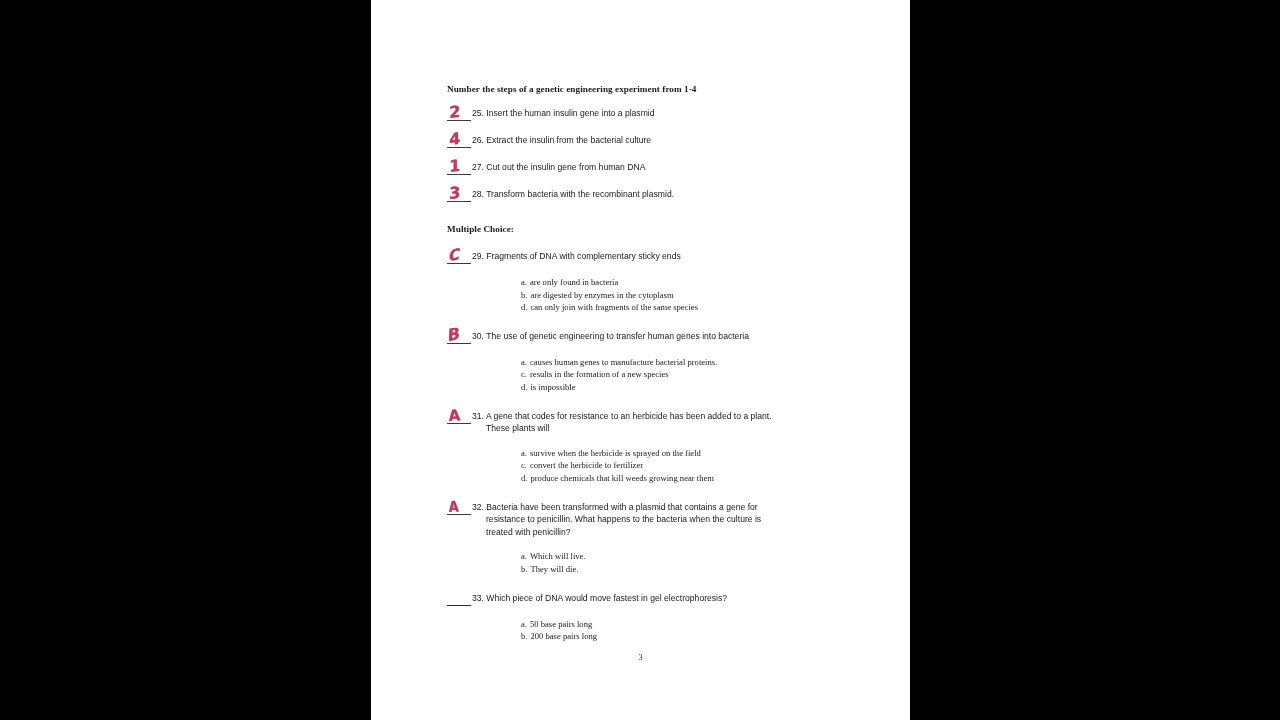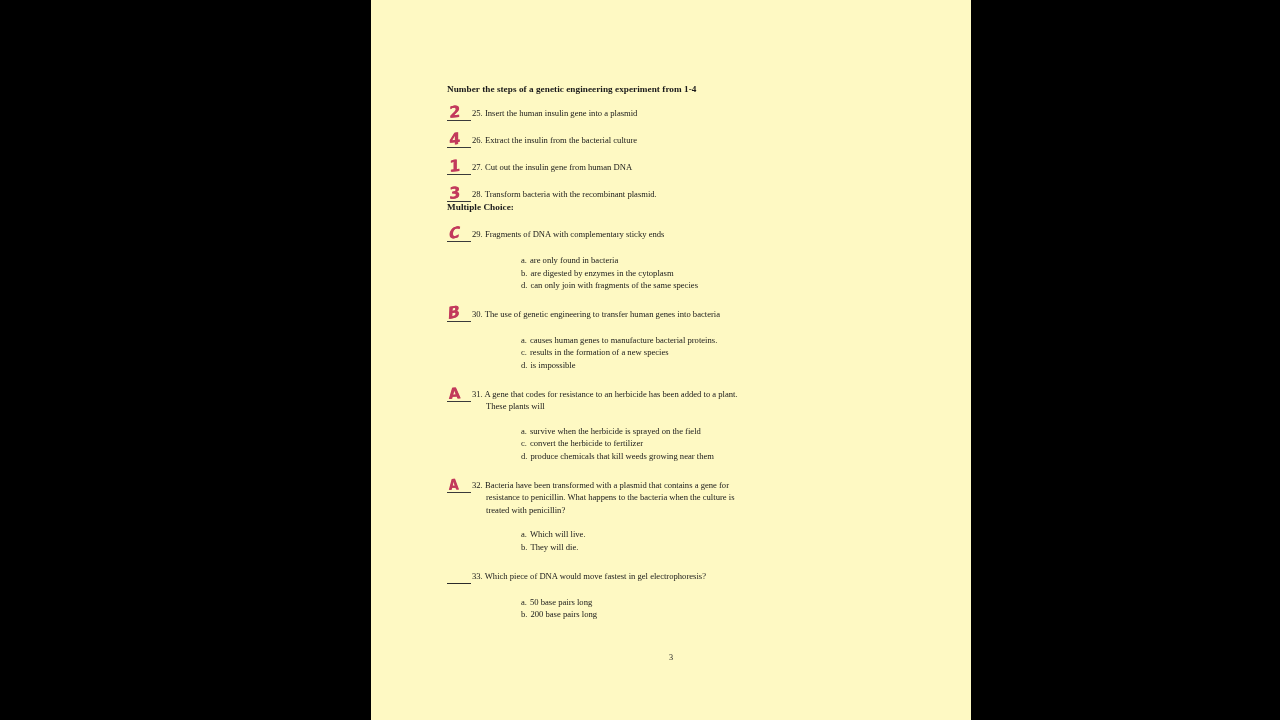--- a/index.html
+++ b/index.html
@@ -13,40 +13,40 @@
   .viewport {
     position: relative;
     width: 1280px;
     height: 720px;
     background: #000000;
   }
   .page {
     position: absolute;
     left: 371px;
     top: 0;
-    width: 600px;
+    width: 539px;
     height: 720px;
-    background: #fef9c3;
+    background: #ffffff;
   }
   .page-inner {
     position: absolute;
     left: 76px;
     top: 84px;
     width: 400px;
   }
 
   .section-heading {
     font-family: "Liberation Serif", "DejaVu Serif", serif;
     font-weight: bold;
     font-size: 9.2px;
     color: #1a1a1a;
     letter-spacing: 0.05px;
     margin: 0;
   }
-  .heading-gap-top { }
+  .heading-gap-top { margin-top: 22px; }
 
   
   .q-row {
     position: relative;
     display: flex;
     align-items: flex-start;
     margin-top: 13px;
   }
   .q-row.mc { margin-top: 16px; }
 
@@ -86,21 +86,21 @@
     font-size: 16px;
     transform: rotate(-12deg) skewX(-4deg);
   }
   .hand.a-mark { font-size: 15px; transform: rotate(-4deg); }
   .hand.a-open {
     font-size: 15px;
     transform: rotate(-3deg) scaleX(0.85);
   }
 
   .q-body {
-    font-family: Liberation Serif, serif;
+    font-family: Liberation Sans, sans-serif;
     font-size: 8.6px;
     line-height: 12.6px;
     color: #191919;
     flex: 1;
   }
   .q-num {
     display: inline;
     white-space: nowrap;
   }
   .q-text { display: inline; }

